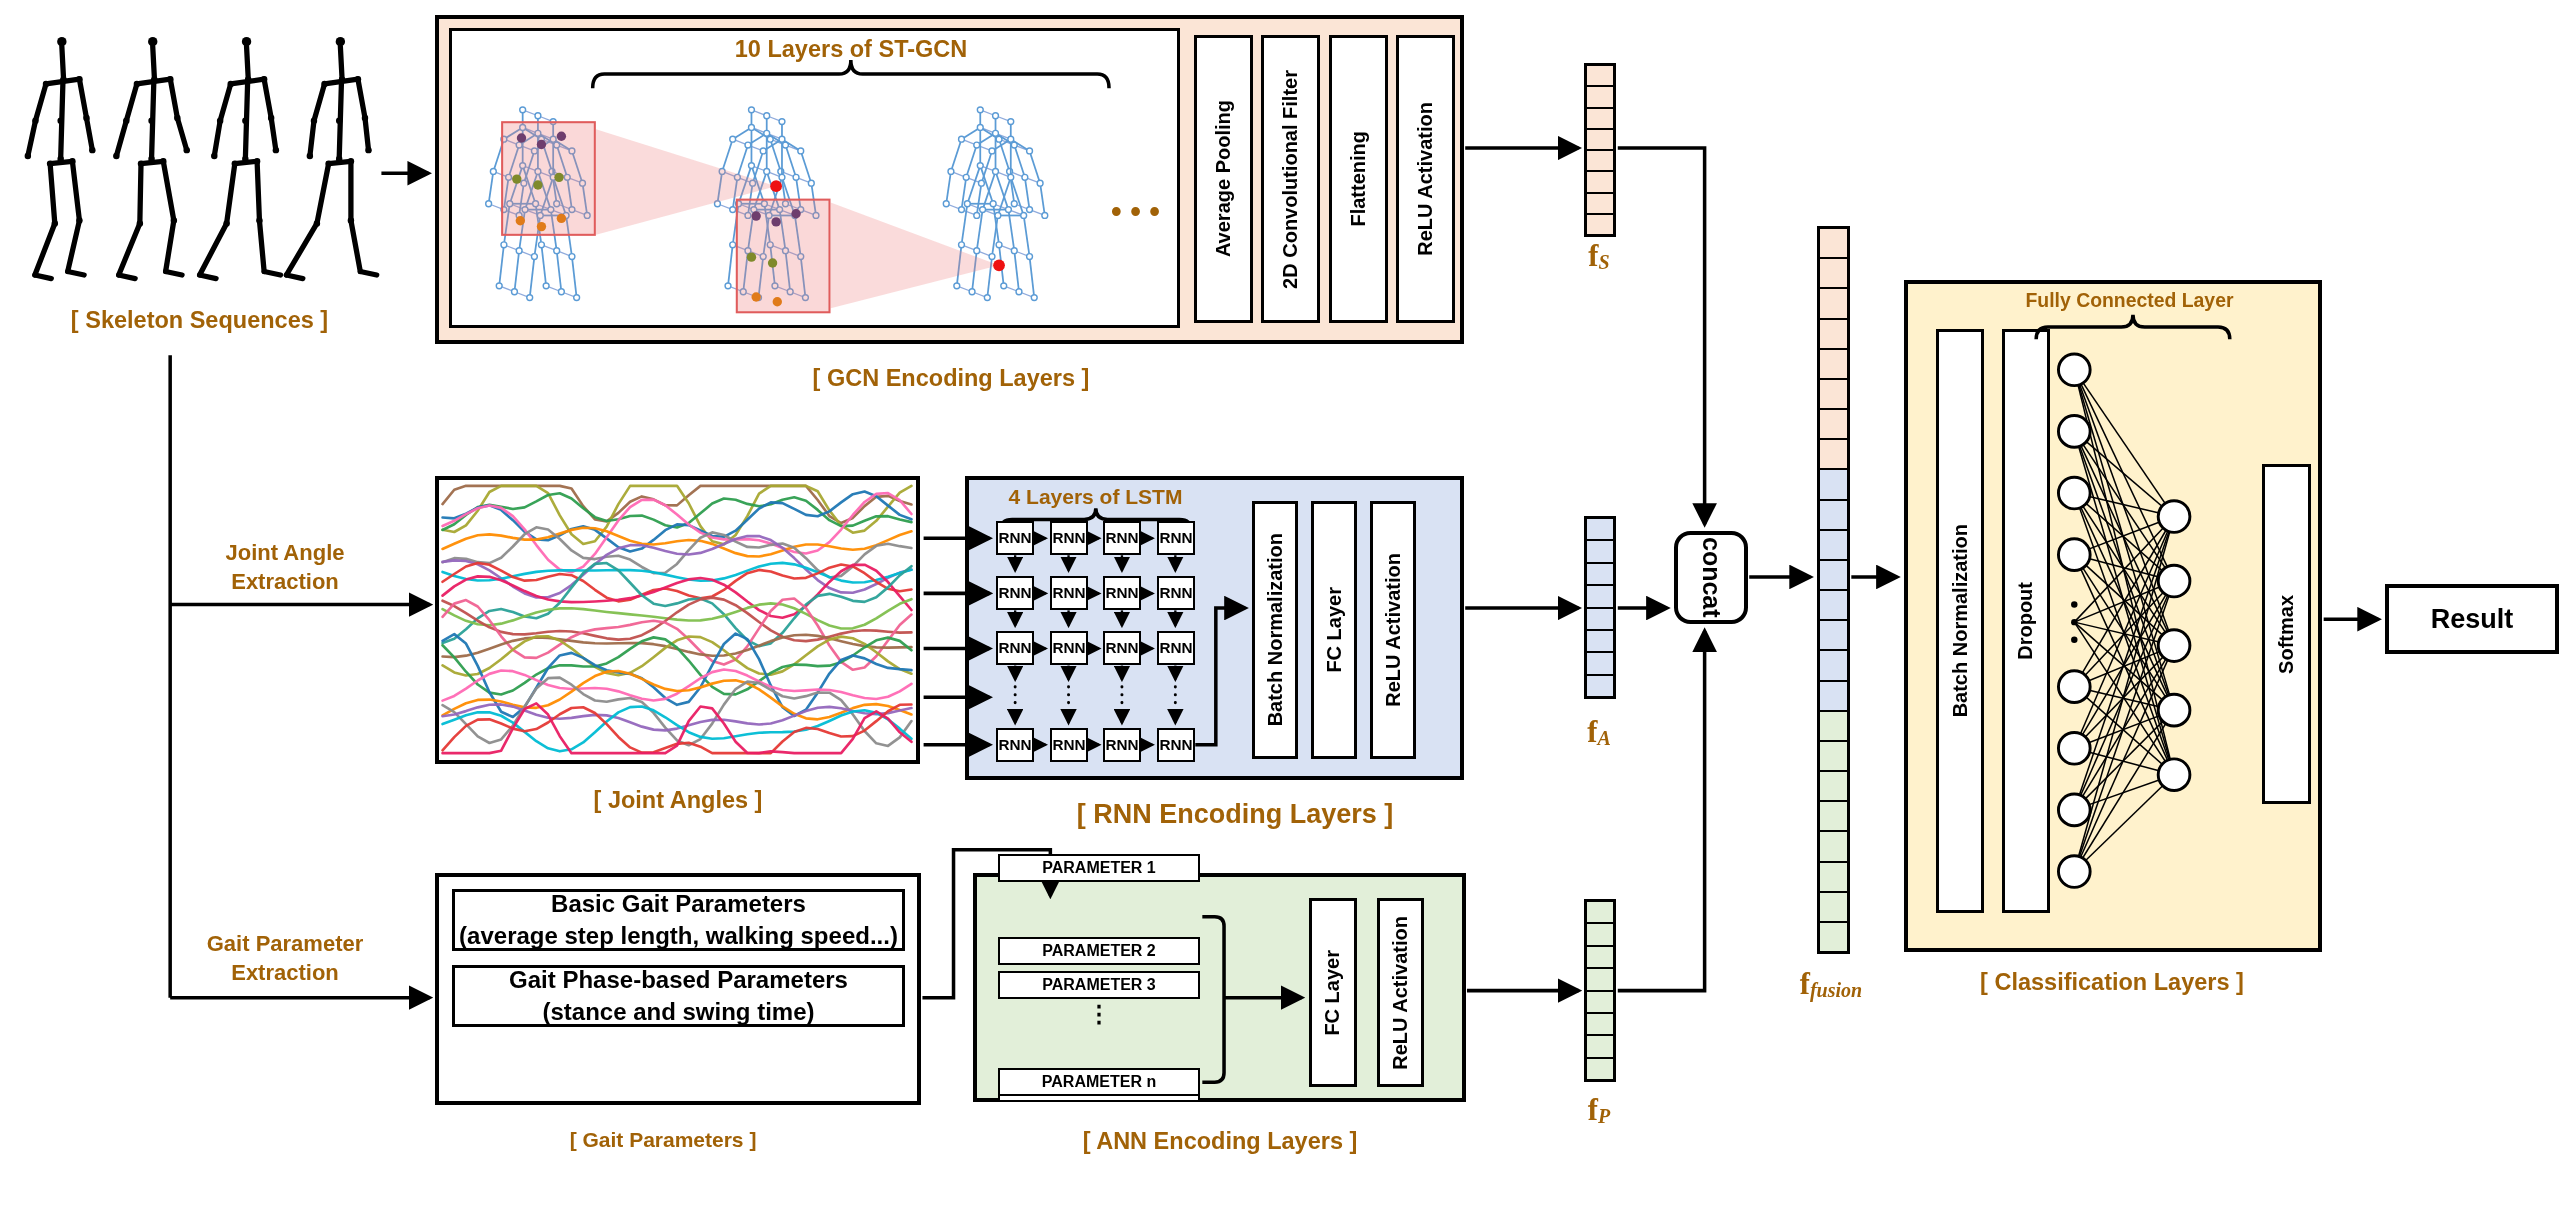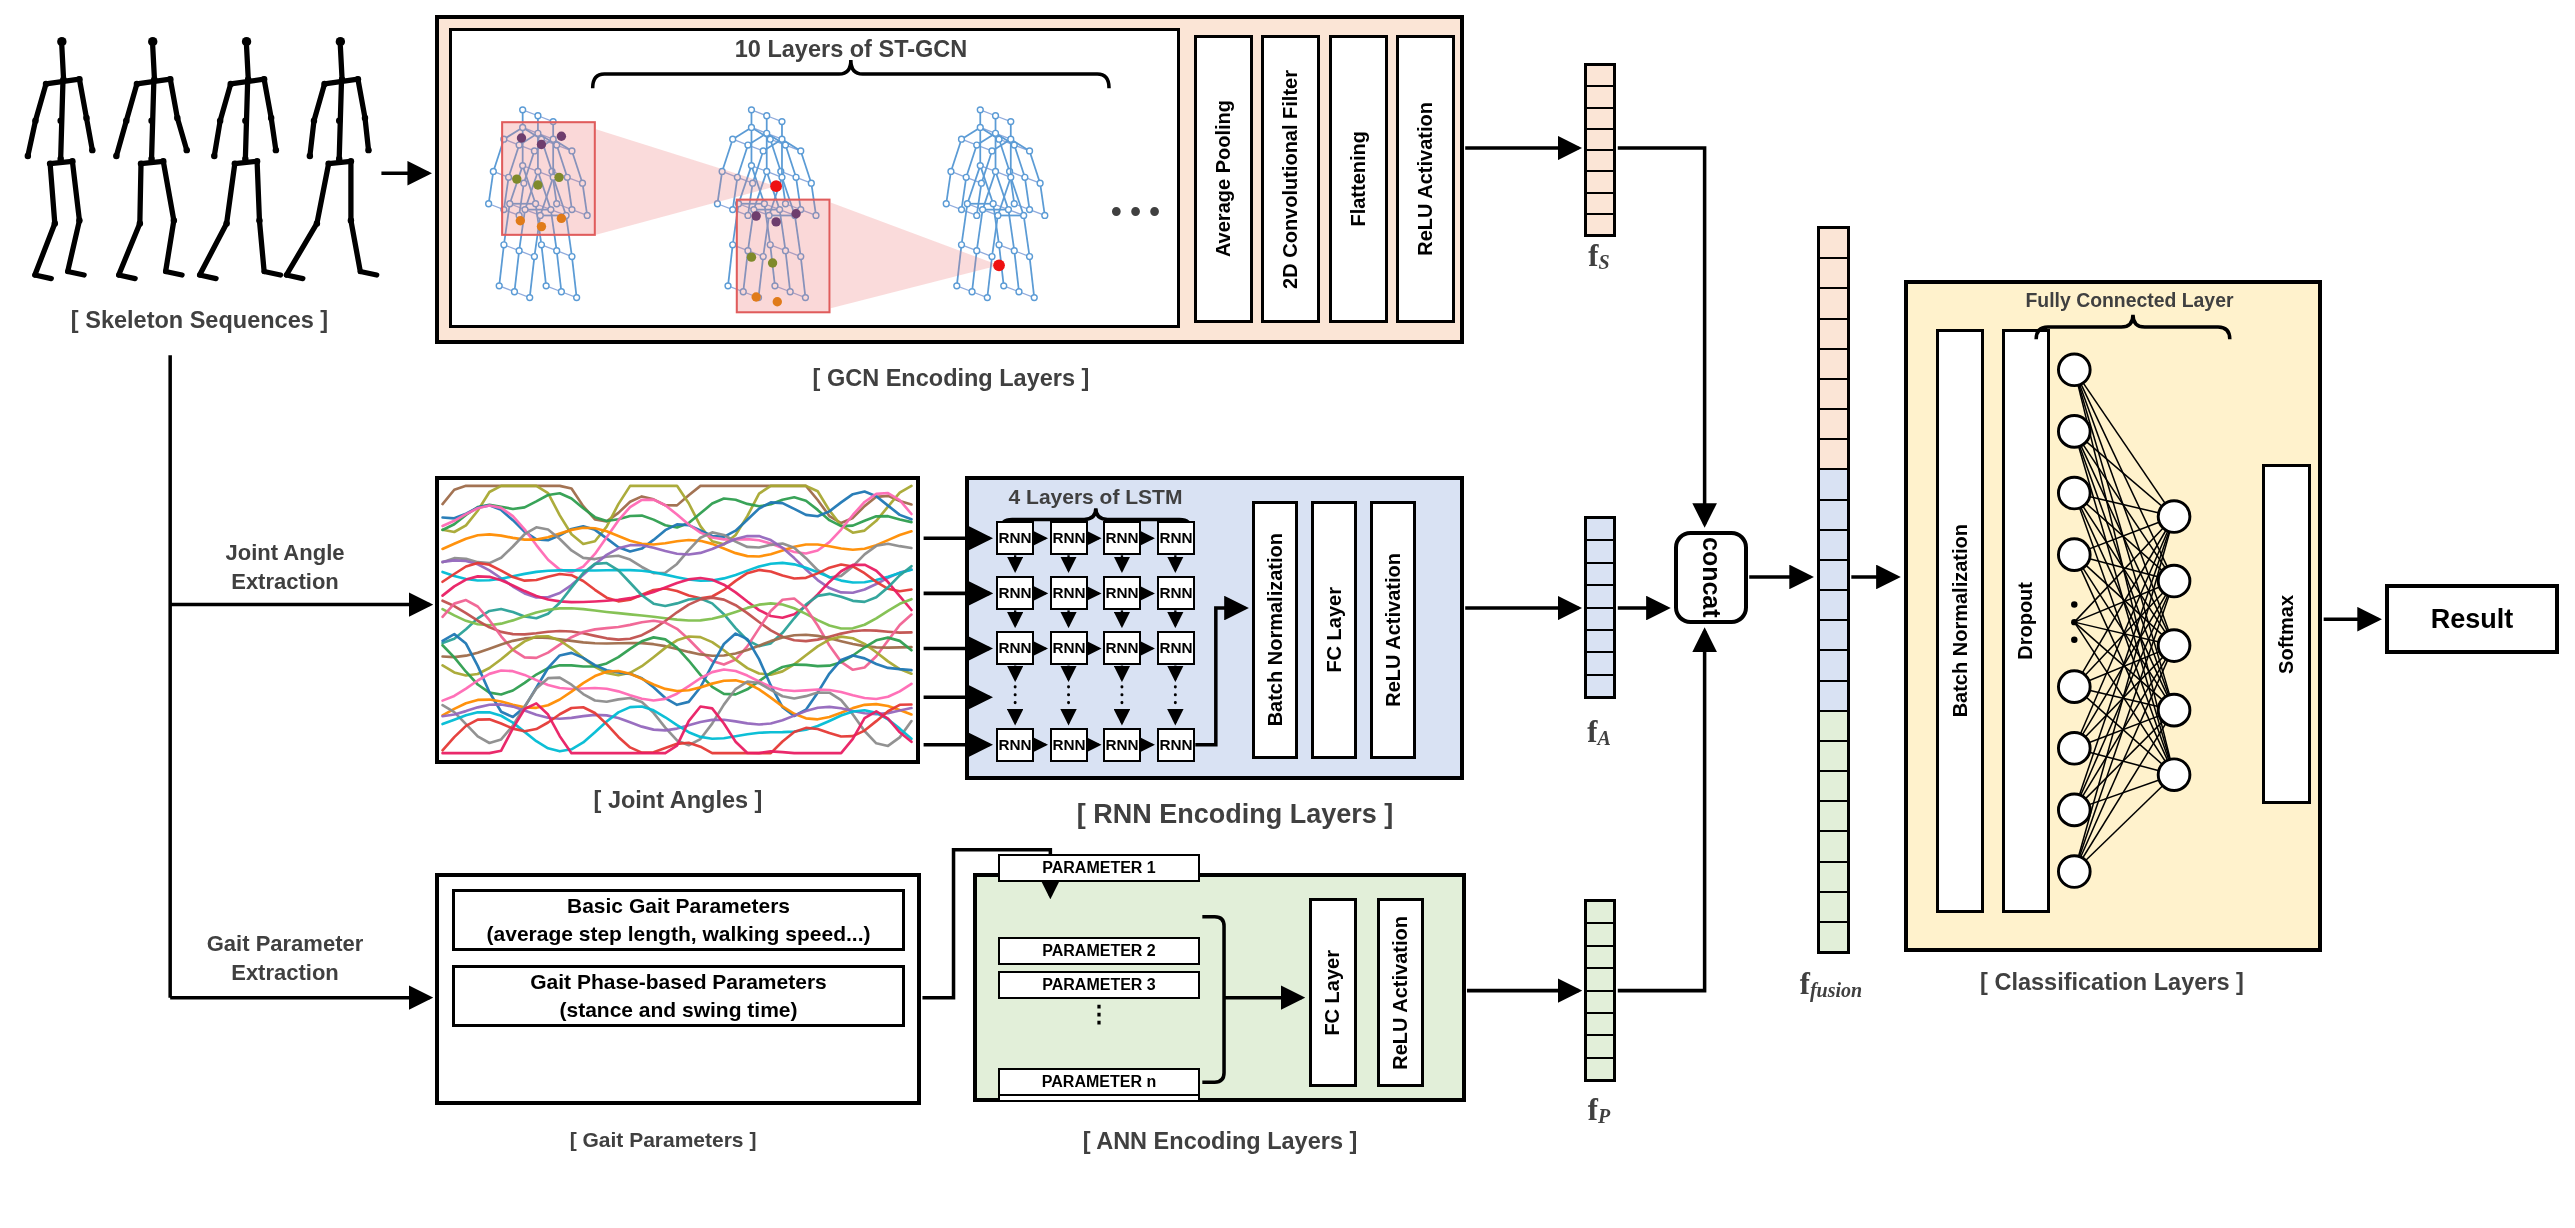--- a/index.html
+++ b/index.html
@@ -1,24 +1,24 @@
 <!DOCTYPE html>
 <html style="font-size:9.4px"><head>
 <meta charset="utf-8">
 <style>
   html,body{margin:0;padding:0;background:#fff;font-family:"Liberation Sans",sans-serif;}
   #diagram{position:relative;width:2576px;height:1229px;background:#fff;overflow:hidden;}
   .abs{position:absolute;}
-  .lbl{position:absolute;font-weight:bold;text-align:center;color:#404040;z-index:6;}
+  .lbl{position:absolute;font-weight:bold;text-align:center;color:#a16207;z-index:6;}
   .vbox{flex:1;background:#fff;border:3.5px solid #000;box-sizing:border-box;display:flex;align-items:center;justify-content:center;z-index:3;}
   .vtext{writing-mode:vertical-rl;transform:rotate(180deg);font-weight:bold;font-size:20px;white-space:nowrap;color:#000;}
   .rnncell{position:absolute;width:38px;height:34px;background:#fff;border:2.9px solid #000;box-sizing:border-box;display:flex;align-items:center;justify-content:center;font-weight:bold;font-size:15.3px;z-index:5;}
   .param{position:absolute;left:998px;width:202px;height:28px;background:#fff;border:2.9px solid #000;box-sizing:border-box;display:flex;align-items:center;justify-content:center;font-weight:bold;font-size:16px;z-index:5;}
   .paramdots{position:absolute;left:998px;width:202px;height:28px;display:flex;align-items:center;justify-content:center;font-weight:bold;font-size:23.5px;z-index:5;}
-  .gaitrow{position:absolute;left:452px;width:453px;height:62px;background:#fff;border:3.5px solid #000;box-sizing:border-box;display:flex;flex-direction:column;align-items:center;justify-content:center;font-weight:bold;font-size:21px;line-height:1.32;text-align:center;z-index:5;}
+  .gaitrow{position:absolute;left:452px;width:453px;height:62px;background:#fff;border:3.5px solid #000;box-sizing:border-box;display:flex;flex-direction:column;align-items:center;justify-content:center;font-weight:bold;font-size:24px;line-height:1.32;text-align:center;z-index:5;}
   .vecwrap{position:absolute;border:3.5px solid #000;background:#fff;box-sizing:border-box;display:flex;flex-direction:column;z-index:5;}
   .veccell{flex:1;}
   .veccell + .veccell{border-top:2.9px solid #000;}
   .fl{font-family:"Liberation Serif",serif;text-align:center;}
   .fsym{font-weight:bold;font-size:30.5px;}
   .fsub{font-style:italic;font-size:20px;}
   #wires{position:absolute;left:0;top:0;z-index:4;pointer-events:none;}
 </style>
 </head>
 <body>

